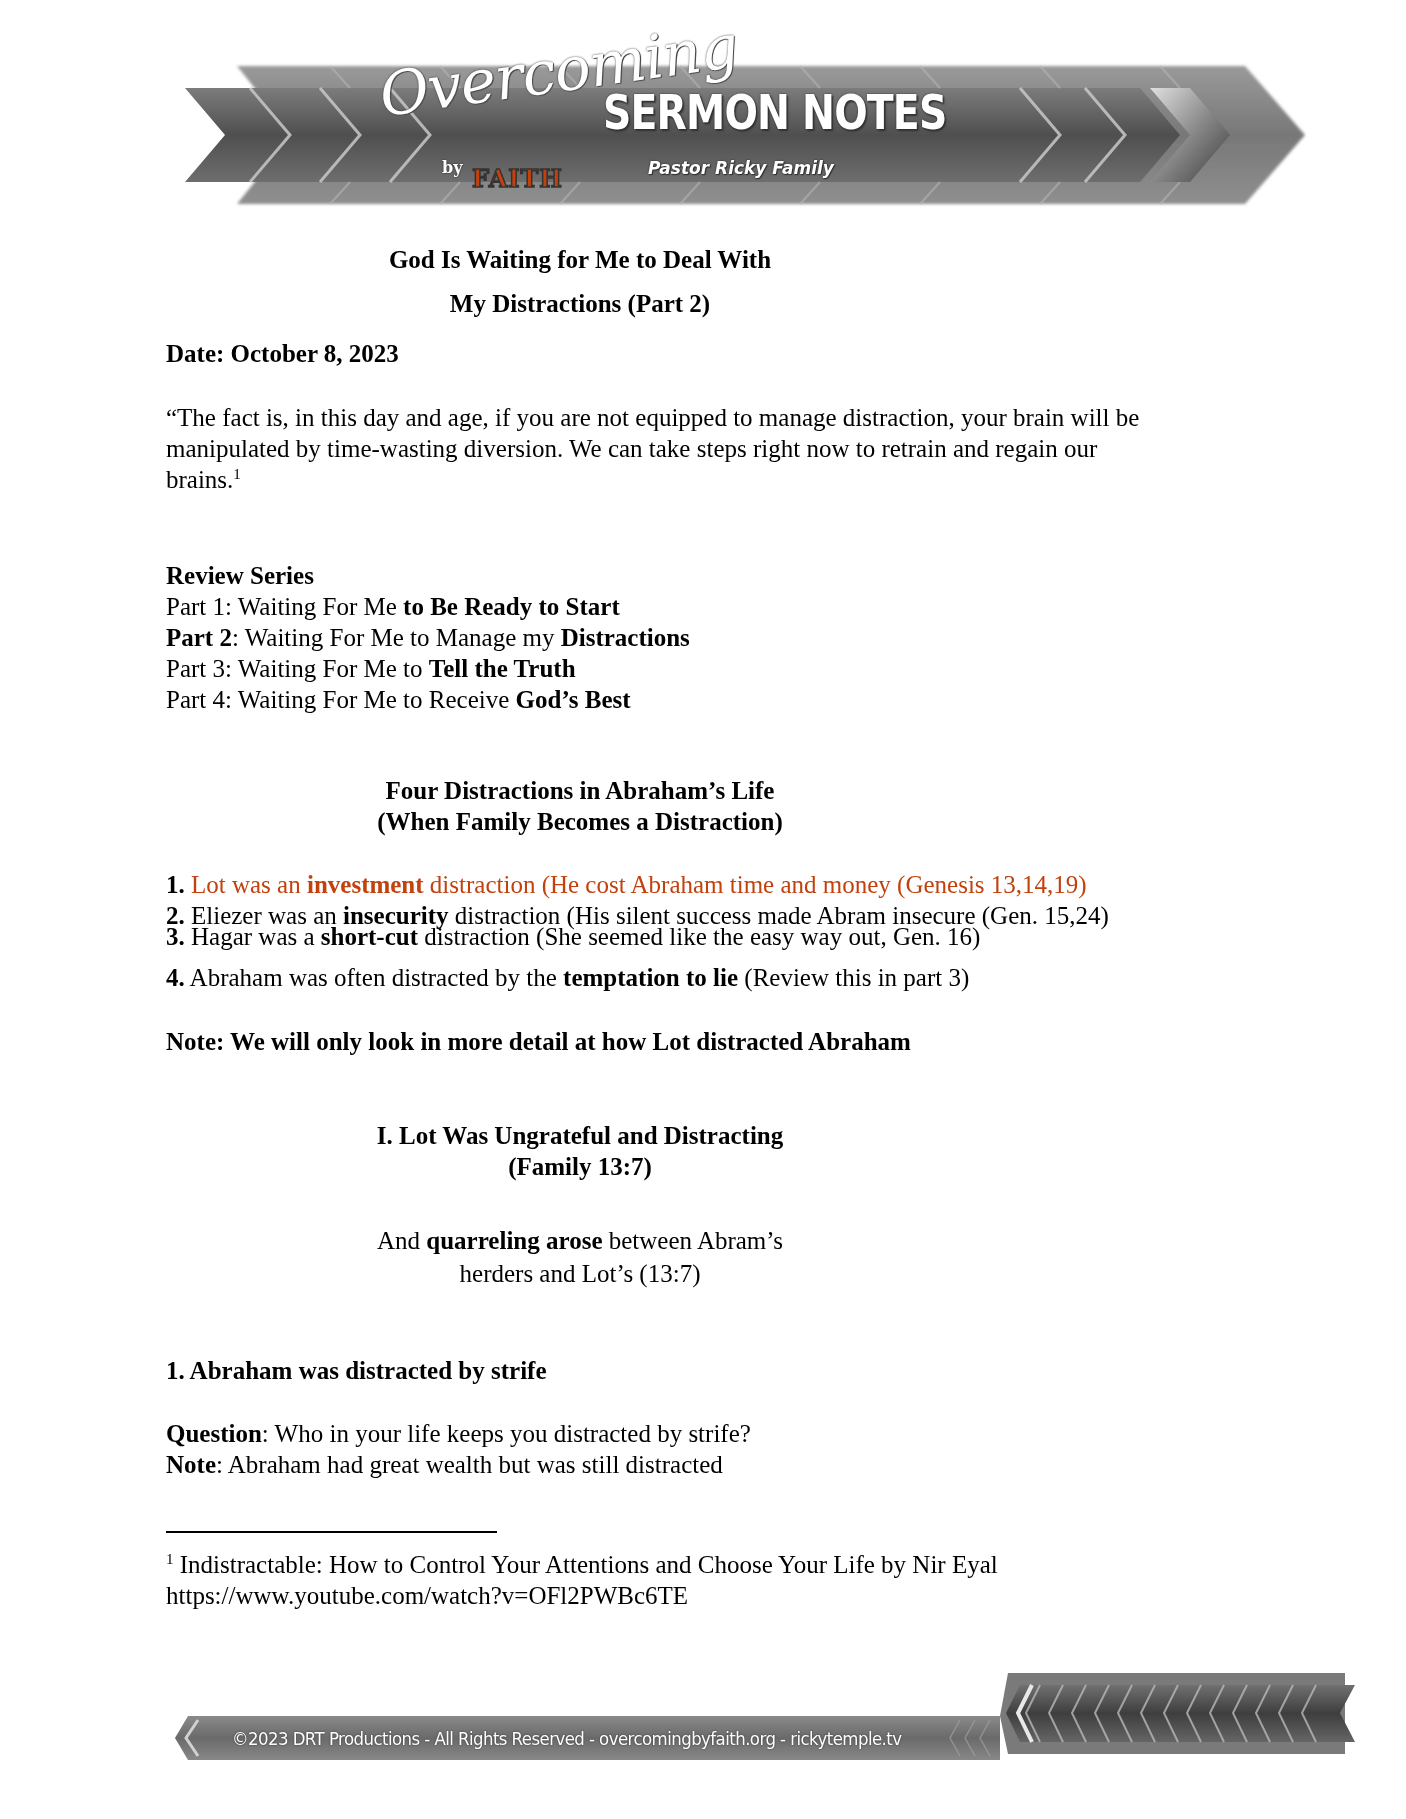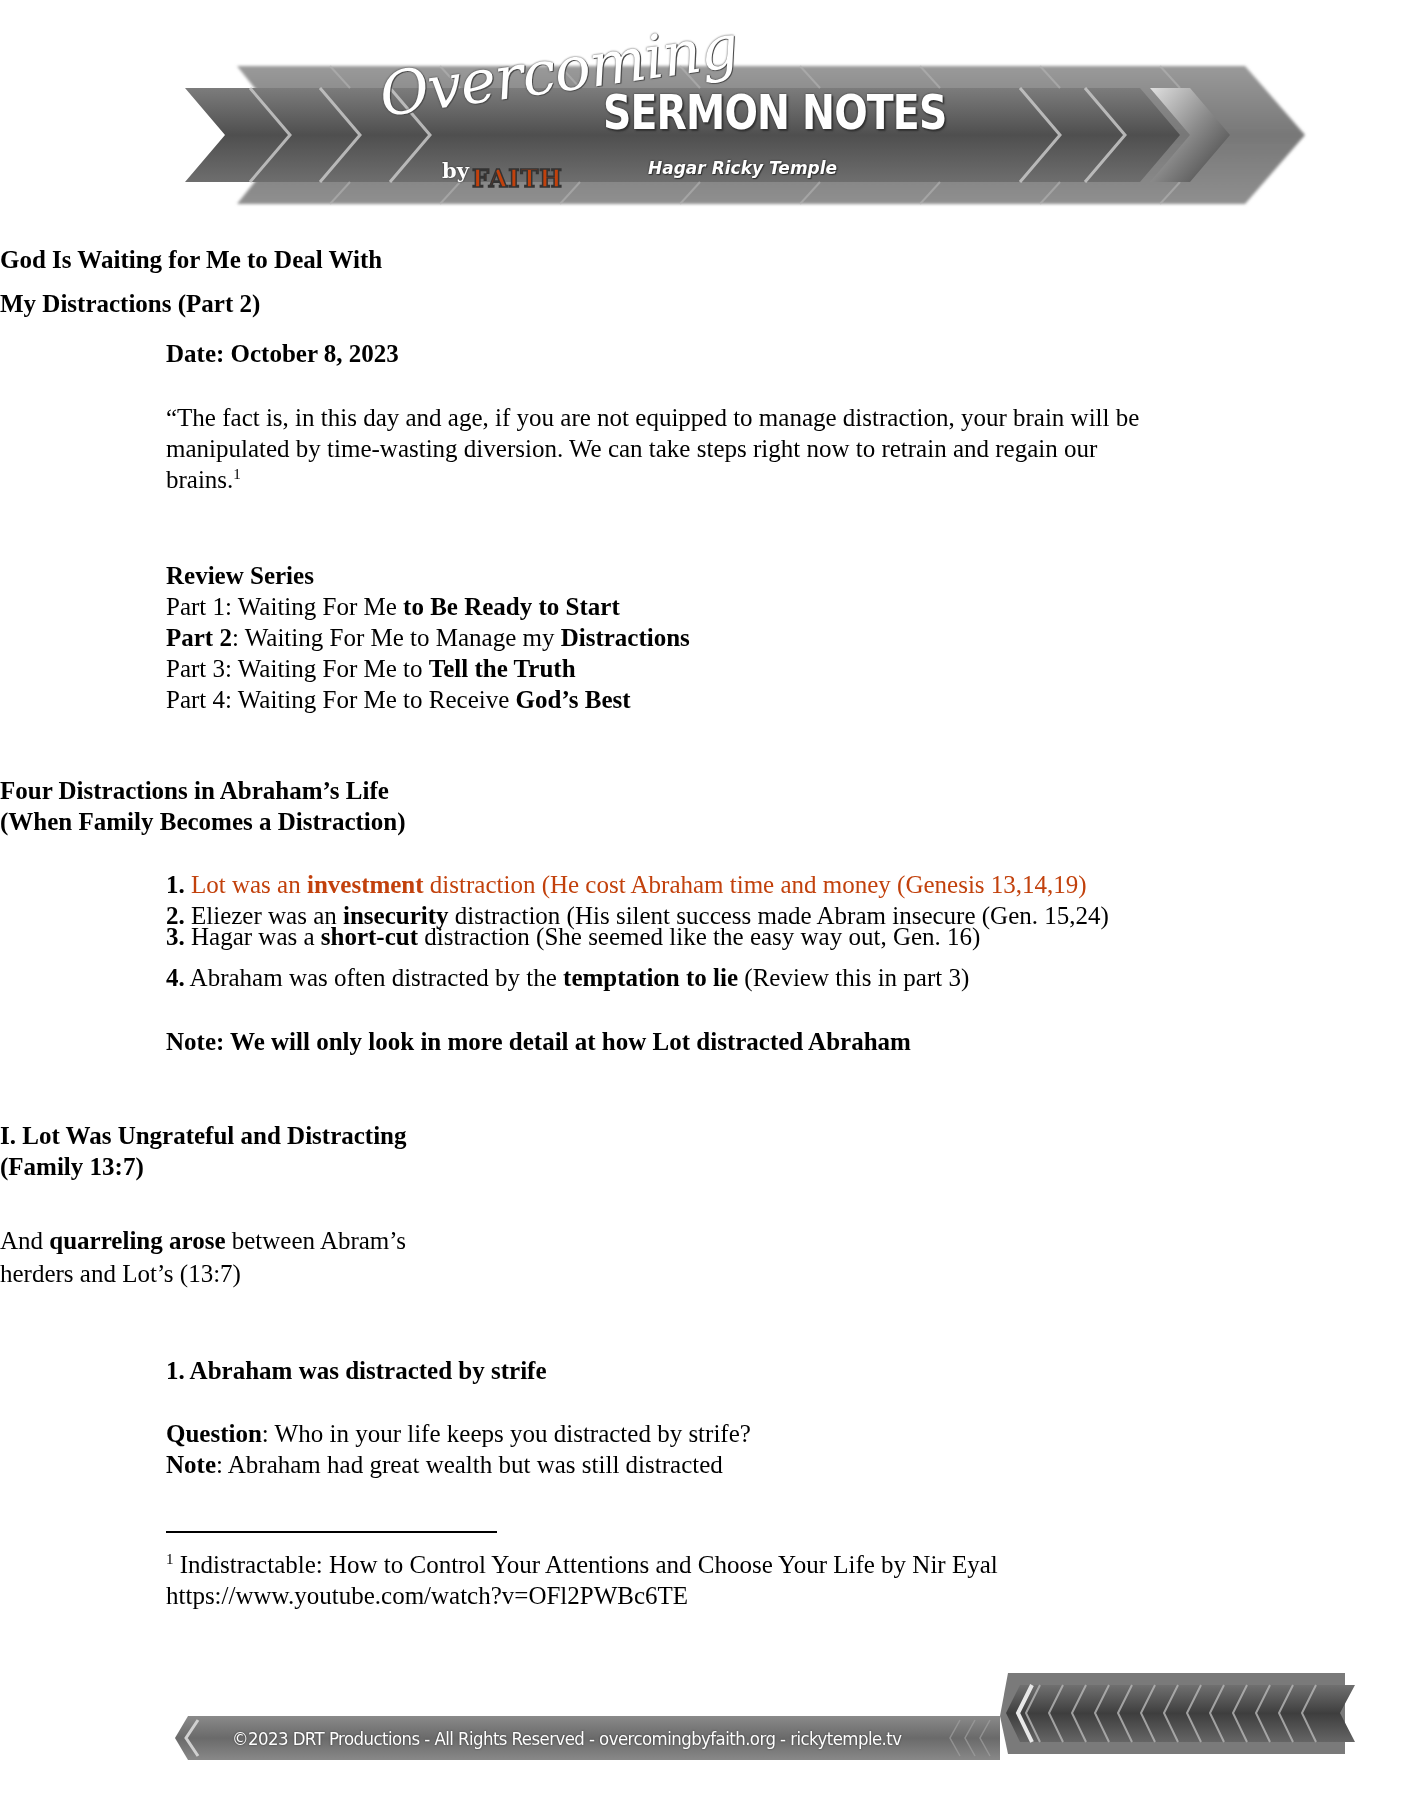--- a/index.html
+++ b/index.html
@@ -7,35 +7,35 @@
          font-family: "Liberation Serif", "DejaVu Serif", serif; color: #000; }
   .page { position: absolute; left: 0; top: 0; width: 1406px; height: 1819px; }
 
   
   .banner { position: absolute; left: 180px; top: 58px; width: 1130px; height: 150px; }
   .banner svg { position: absolute; left: 0; top: 0; }
   .logo-script { position: absolute; left: 205px; top: 2px; font-family: "DejaVu Serif", serif;
                  font-style: italic; font-size: 60px; color: #fff; letter-spacing: -1px;
                  text-shadow: 0 0 2px #333, 1px 1px 0 #555; transform: rotate(-8deg); transform-origin: left bottom; }
   .logo-by { position: absolute; left: 262px; top: 100px; font-family: "DejaVu Serif", serif;
-             font-weight: bold; font-size: 21px; color: #fff; text-shadow: 0 0 2px #222; }
+             font-weight: bold; font-size: 16px; color: #fff; text-shadow: 0 0 2px #222; }
   .logo-faith { position: absolute; left: 292px; top: 86px; font-family: "DejaVu Serif", serif;
                 font-weight: bold; font-size: 24px; color: #c2410c; letter-spacing: 1px; margin-top: 20px;
                 -webkit-text-stroke: 1.5px #333; }
   .banner-title { position: absolute; left: 423px; top: 26px; font-family: "DejaVu Sans", sans-serif;
                   font-weight: bold; font-size: 48px; color: #fff; letter-spacing: -1px;
                   transform: scaleX(0.82); transform-origin: left top;
                   text-shadow: 0 0 2px #222, 2px 2px 2px #333; }
   .banner-sub { position: absolute; left: 468px; top: 100px; font-family: "DejaVu Sans", sans-serif;
                 font-weight: bold; font-style: italic; font-size: 17px; color: #fff;
                 text-shadow: 0 0 2px #222, 1px 1px 1px #333; }
 
   
   .t { position: absolute; font-size: 25px; line-height: 31px; white-space: nowrap; }
-  .c { left: 0; width: 1160px; text-align: left; }
+  .c { left: 0; width: 1160px; text-align: center; }
   .l { left: 166px; }
   .b { font-weight: bold; }
   .red { color: #c2410c; }
   sup { font-size: 15px; line-height: 0; vertical-align: 9px; }
 
   .fn-rule { position: absolute; left: 166px; top: 1531px; width: 331px; height: 2px; background: #000; }
   .fn { position: absolute; left: 166px; font-size: 25px; line-height: 31px; white-space: nowrap; }
 
   
   .footer { position: absolute; left: 170px; top: 1668px; width: 1190px; height: 100px; }
@@ -101,21 +101,21 @@
         <line x1="880" y1="124" x2="860" y2="146"></line>
           <line x1="1000" y1="124" x2="980" y2="146"></line>
       </g>
 
       <polygon points="970,30 1010,30 1050,77 1010,124 970,124 1010,77" fill="url(#gLast)"></polygon>
     </svg>
     <div class="logo-script">Overcoming</div>
     <div class="logo-by">by</div>
     <div class="logo-faith">FAITH</div>
     <div class="banner-title">SERMON NOTES</div>
-    <div class="banner-sub">Hagar Ricky Temple</div>
+    <div class="banner-sub">Pastor Ricky Family</div>
   </div>
 
   <div class="t c b" style="top:244px">God Is Waiting for Me to Deal With</div>
   <div class="t c b" style="top:288px">My Distractions (Part 2)</div>
 
   <div class="t l b" style="top:338px">Date: October 8, 2023</div>
 
   <div class="t l" style="top:402px">“The fact is, in this day and age, if you are not equipped to manage distraction, your brain will be</div>
   <div class="t l" style="top:433px">manipulated by time-wasting diversion. We can take steps right now to retrain and regain our</div>
   <div class="t l" style="top:464px"><span>brains.</span><sup>1</sup></div>

